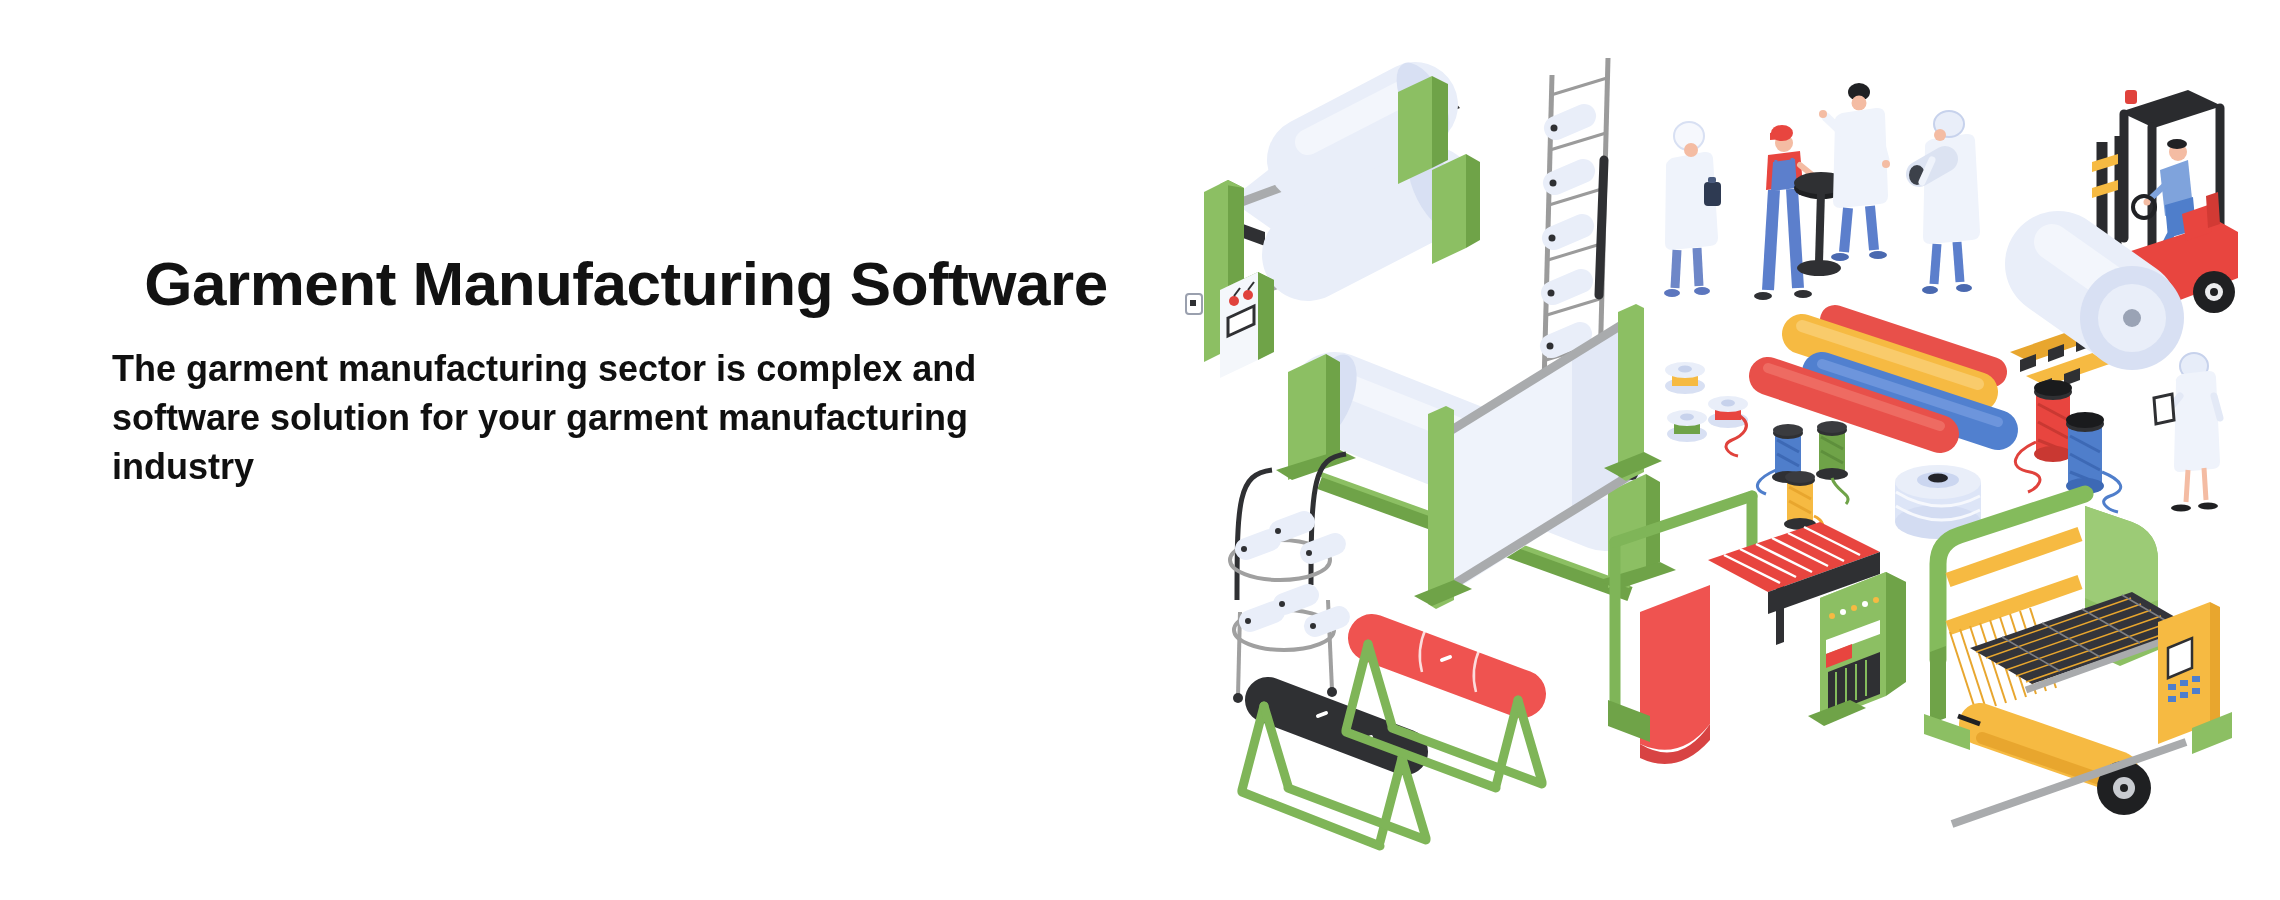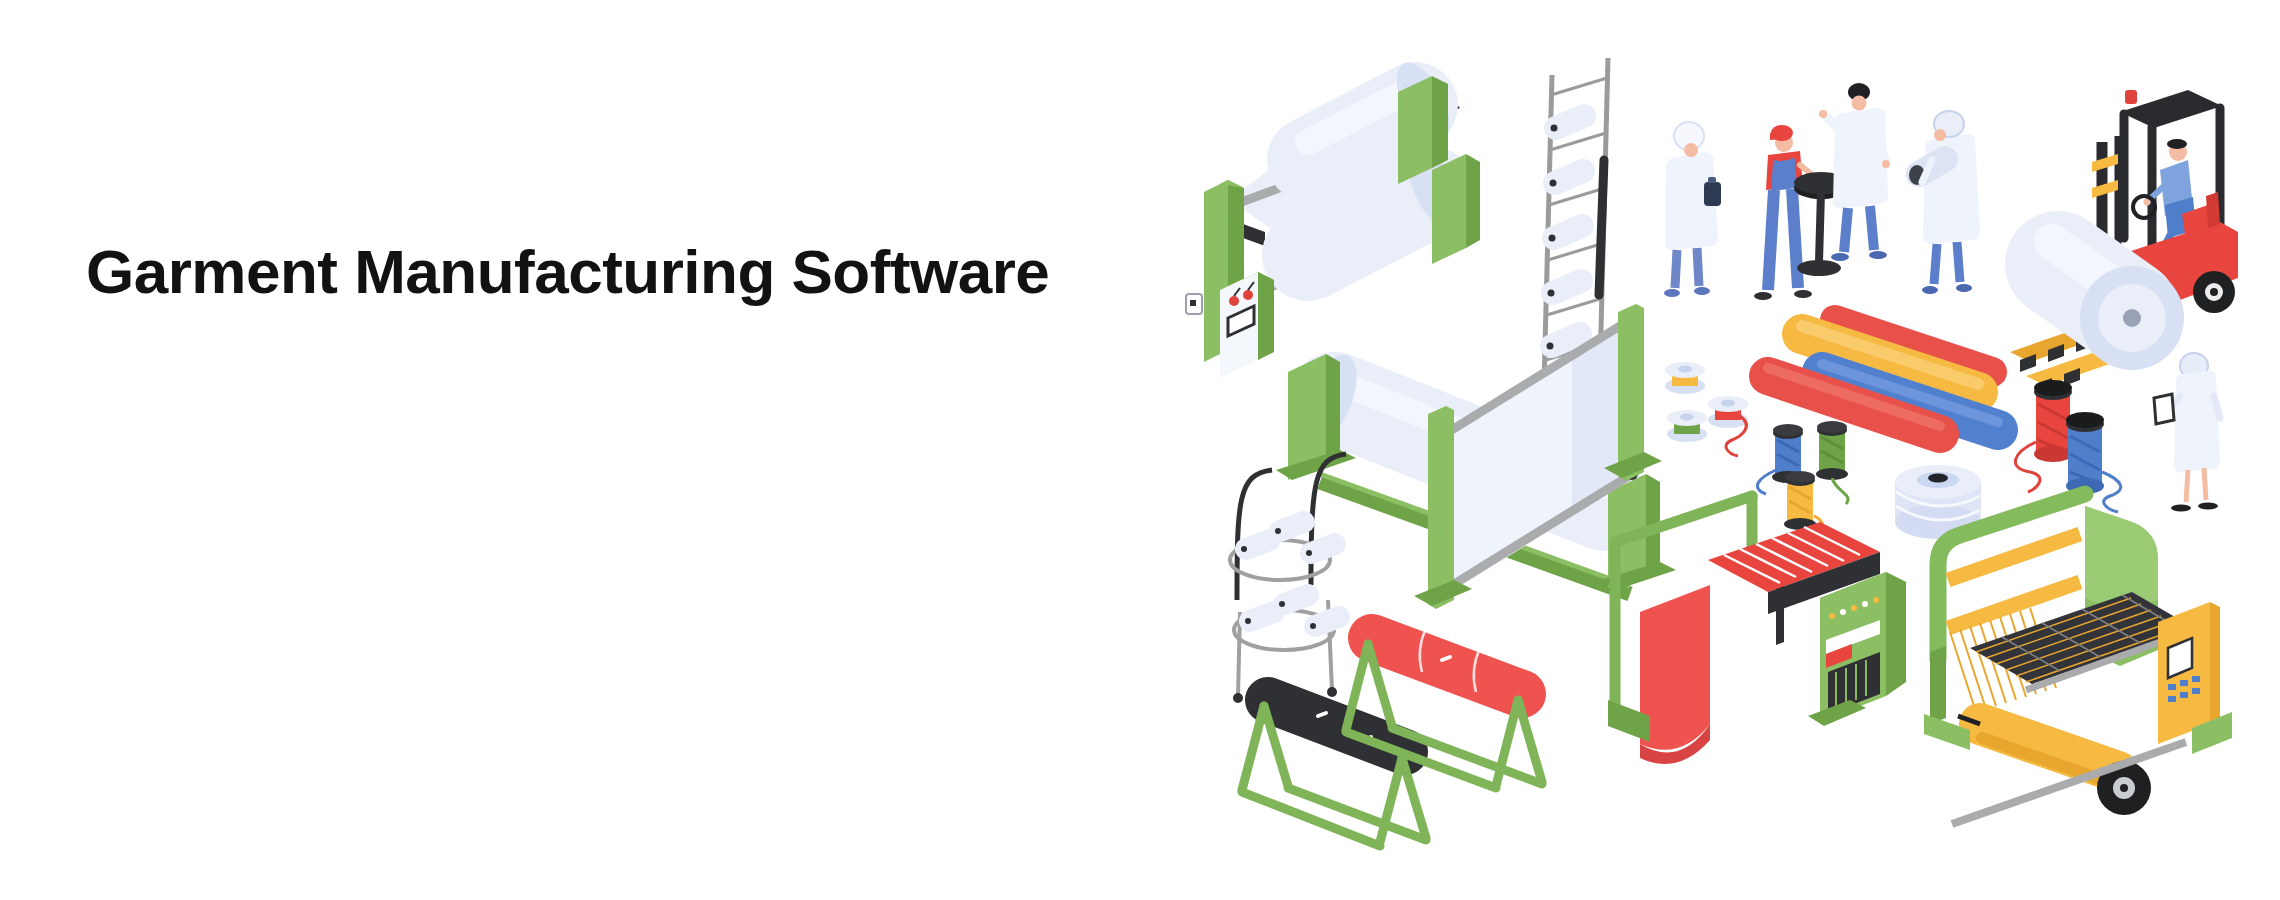--- a/index.html
+++ b/index.html
@@ -1,21 +1,21 @@
 <!DOCTYPE html>
 <html><head>
 <meta charset="utf-8">
 <style>
   html,body{margin:0;padding:0;background:#ffffff;}
   body{width:2280px;height:900px;position:relative;overflow:hidden;
        font-family:"Liberation Sans",sans-serif;}
   .hero-text{position:absolute;left:86px;top:238px;width:1080px;}
-  .hero-title{margin:0;font-size:62px;line-height:68px;font-weight:700;
+  .hero-title{margin:12px;font-size:62px;line-height:68px;font-weight:700;
               color:#121212;letter-spacing:-0.5px;
-              font-family:"Liberation Sans",sans-serif;}
+              font-family:"Liberation Sans",sans-serif;text-align:center;}
   .hero-desc{margin:26px 0 0 26px;font-size:36px;line-height:49px;
              font-weight:600;color:#101010;}
   .hero-desc .line{display:block;}
   .illustration-wrap{position:absolute;left:1180px;top:0;width:1100px;height:900px;}
   svg{display:block;}
   
   .g1{fill:#8CBF63}.g2{fill:#6FA348}
   .fab{fill:#E9EEF9}.fab2{fill:#D8E0F3}.fab3{fill:#C7D2EC}
   .wht{fill:#F4F7FB}.blk{fill:#2F3033}
   .yel{fill:#F6BA42}.yel2{fill:#E8A62E}
@@ -23,20 +23,23 @@
   .den{fill:#5C7FCC}
   .skin{fill:#F4BCA3}
   .coat{fill:#EFF3FB}
 </style>
 </head>
 <body>
 
 <section class="hero-text">
   <h1 class="hero-title">Garment Manufacturing Software</h1>
   <p class="hero-desc">
+    <span class="line">The garment manufacturing sector is complex and</span>
+    <span class="line">software solution for your garment manufacturing</span>
+    <span class="line">industry</span>
   </p>
 </section>
 
 <div class="illustration-wrap">
 <svg viewBox="0 0 1100 900" width="1100" height="900">
 
   <g>
     <polygon class="fab" points="50,200 215,70 268,100 100,235"></polygon>
     <line x1="40" y1="210" x2="262" y2="128" stroke="#A9ABAD" stroke-width="9"></line>
     <polygon class="blk" points="30,212 85,232 85,246 30,226"></polygon>

